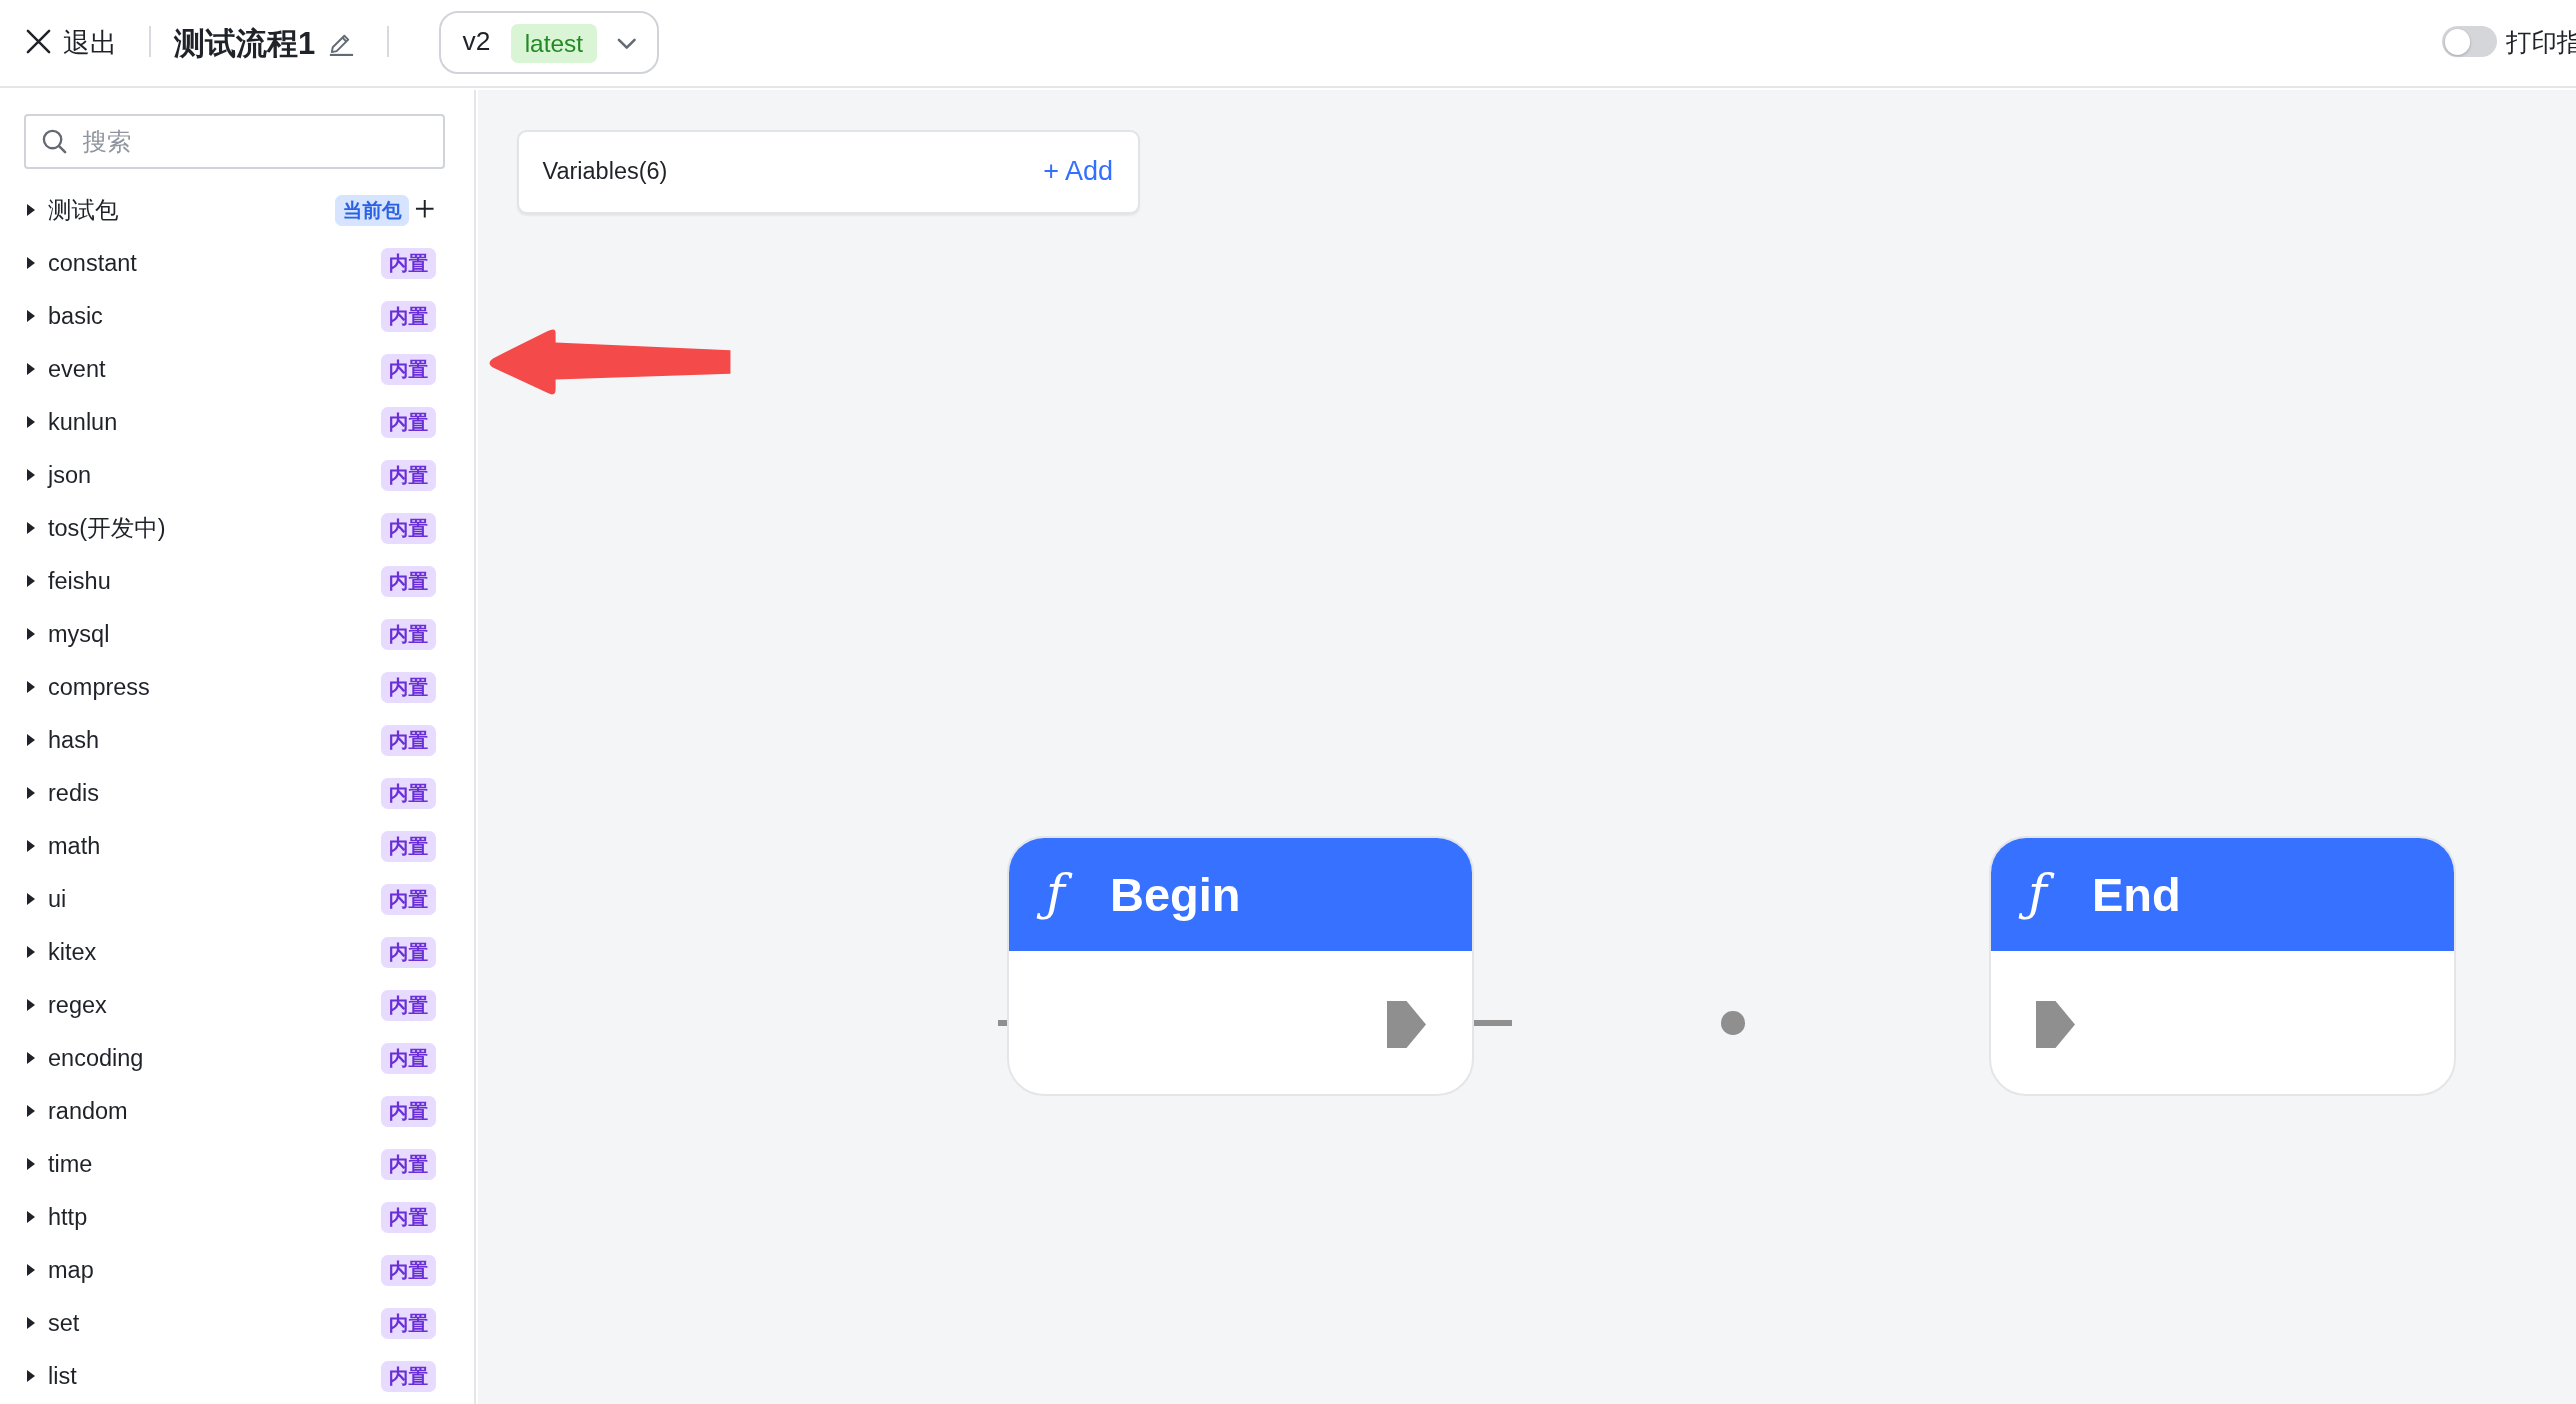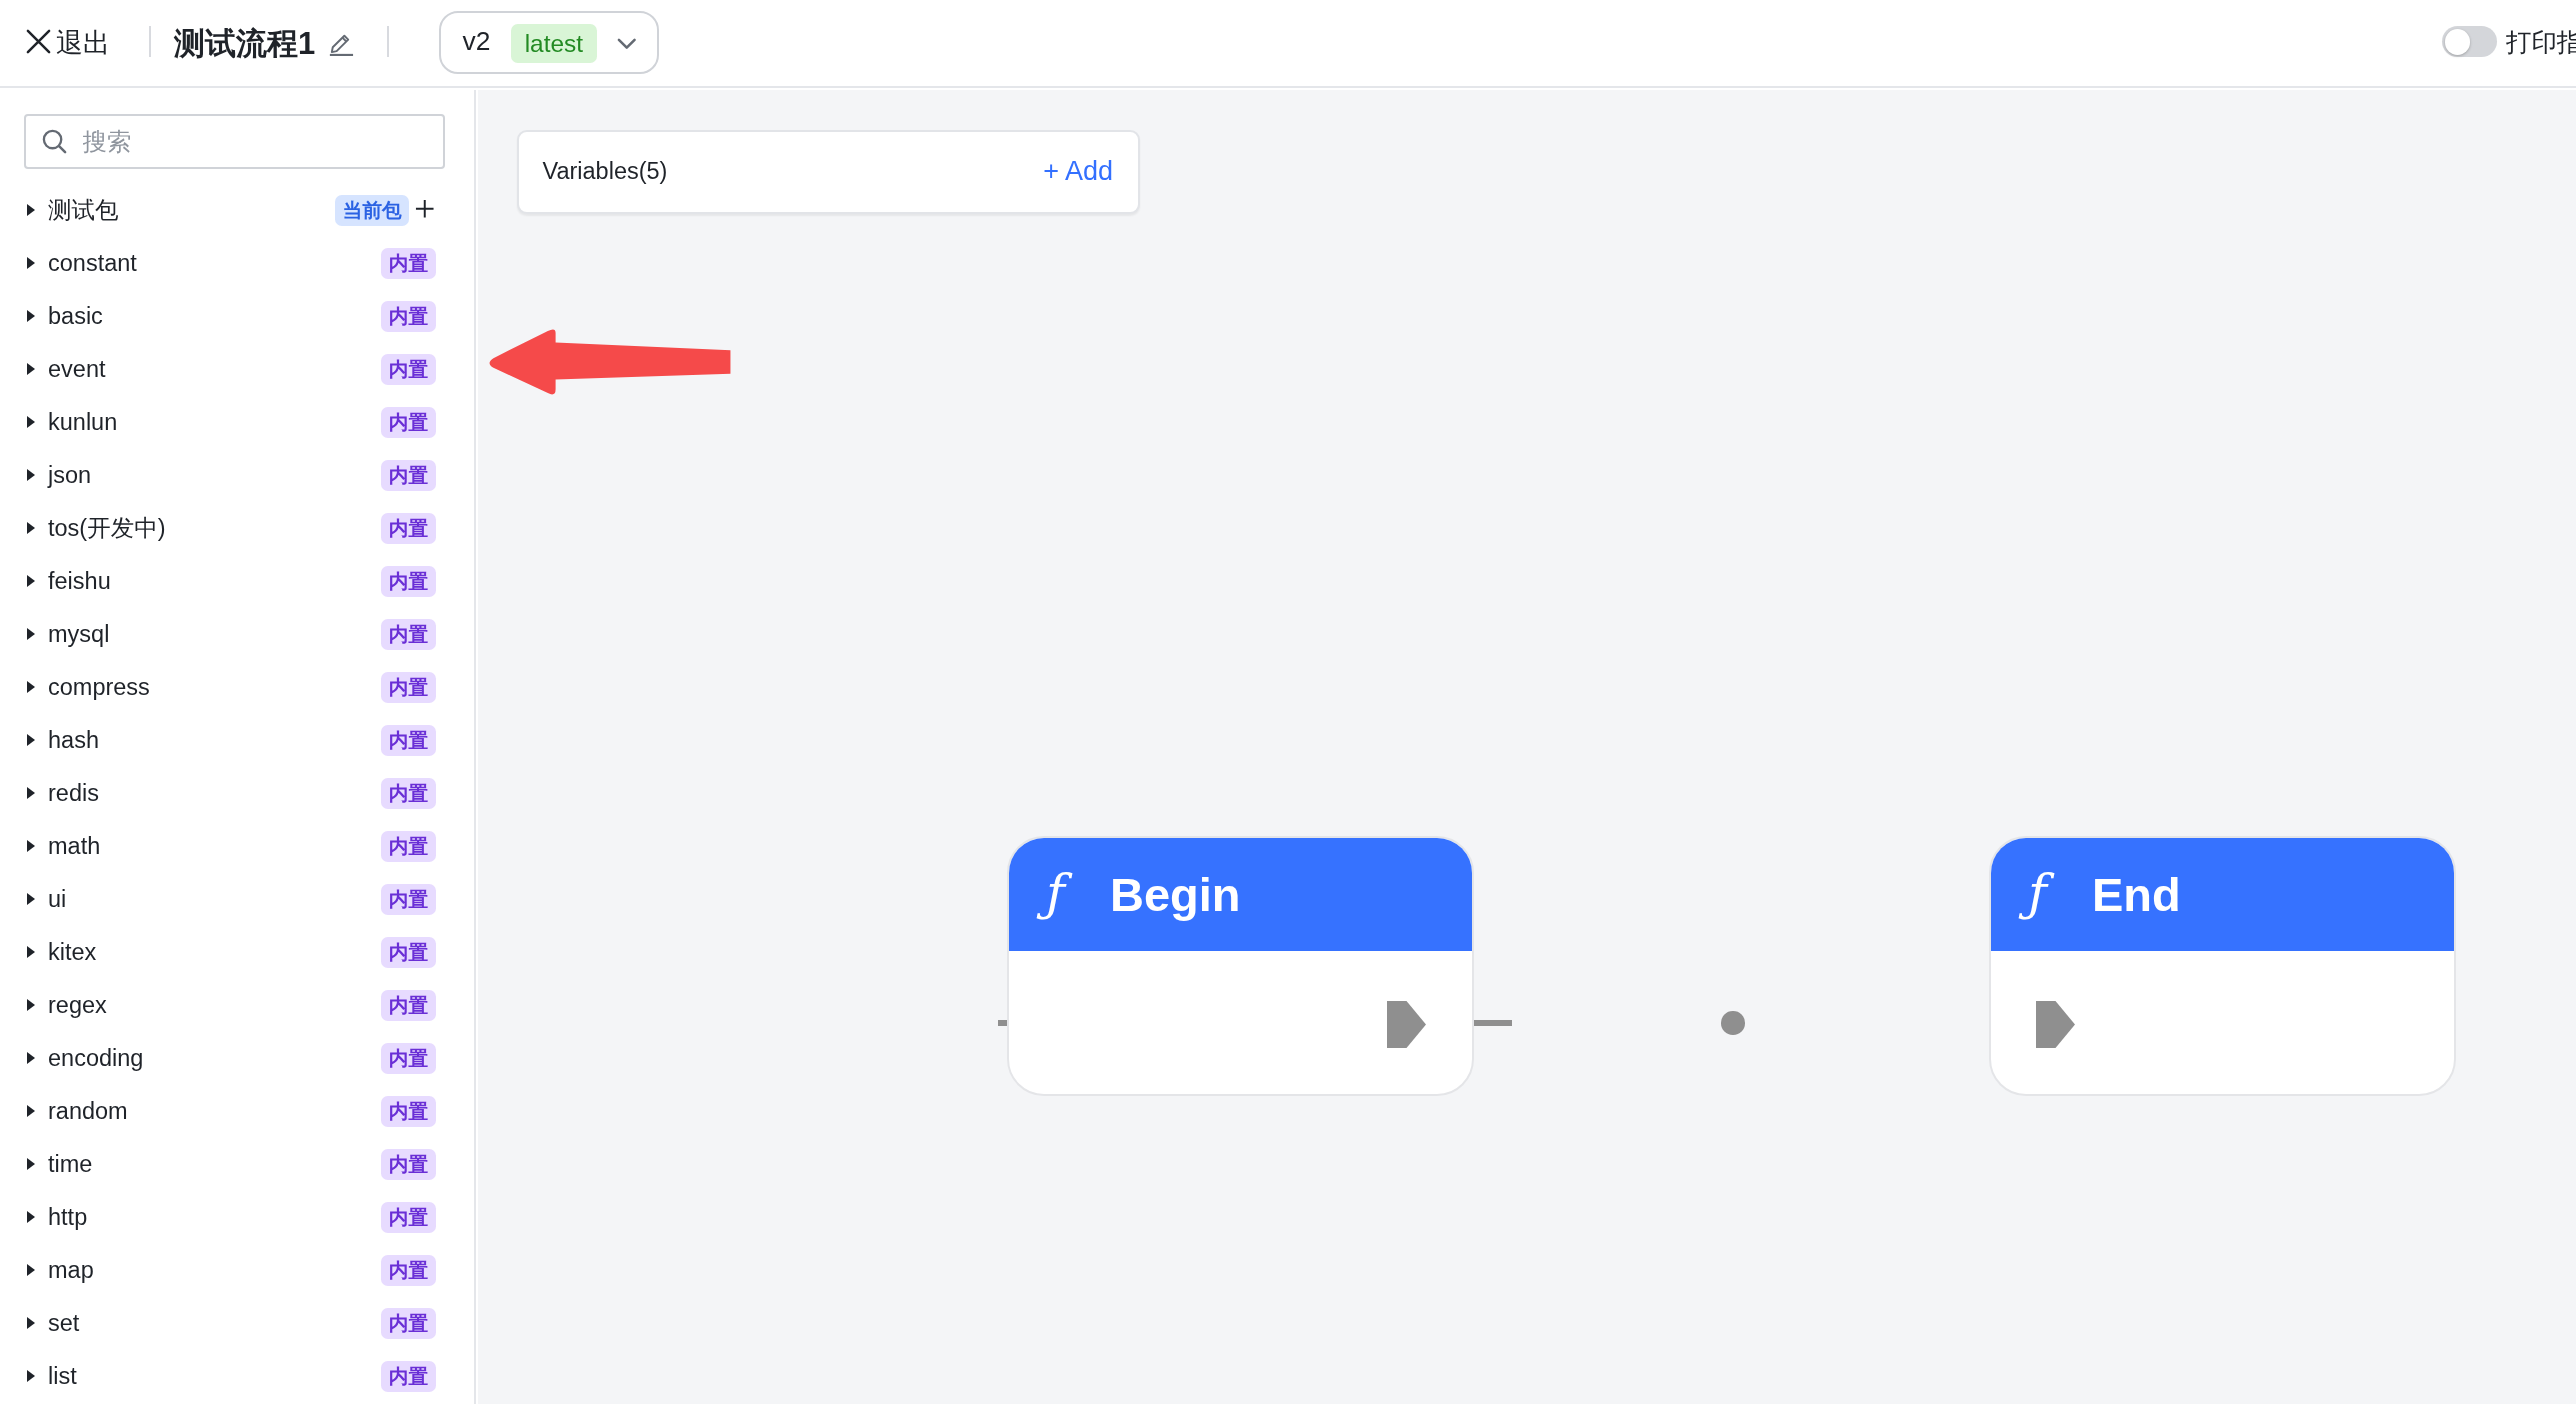--- a/index.html
+++ b/index.html
@@ -1,21 +1,21 @@
 <!DOCTYPE html>
 <html><head>
 <meta charset="utf-8">
 <style>
   * { box-sizing: border-box; margin: 0; padding: 0; }
   html, body { width: 2576px; height: 1404px; overflow: hidden; background: #ffffff; font-family: "Liberation Sans", "DejaVu Sans", sans-serif; color: #1f2329; }
 
   
   .header { position: absolute; left: 0; top: 0; width: 2576px; height: 88px; background: #fff; border-bottom: 2px solid #e4e6ea; }
   .hdr-x { position: absolute; left: 25.4px; top: 28px; width: 27px; height: 27px; cursor: pointer; }
-  .hdr-exit { position: absolute; left: 56px; top: 23.5px; font-size: 27px; line-height: 39px; color: #1f2329; cursor: pointer; }
+  .hdr-exit { position: absolute; left: 63px; top: 23.5px; font-size: 27px; line-height: 39px; color: #1f2329; cursor: pointer; }
   .hdr-div { position: absolute; top: 26.4px; width: 2px; height: 31px; background: #d8dadf; }
   .hdr-title { position: absolute; left: 174px; top: 23.5px; font-size: 31px; line-height: 39px; font-weight: 600; color: #1f2329; }
   .hdr-pencil { position: absolute; left: 326px; top: 27px; width: 29px; height: 29px; cursor: pointer; }
   .ver-select { position: absolute; left: 439px; top: 10.8px; width: 220px; height: 63px; border: 2px solid #d0d3d8; border-radius: 19px; background: #fff; cursor: pointer; }
   .ver-label { position: absolute; left: 21.5px; top: 13.7px; font-size: 26.4px; line-height: 31px; color: #1f2329; }
   .ver-badge { position: absolute; left: 70px; top: 11.7px; height: 39px; padding: 0 13.7px; border-radius: 6.8px; background: #d9f5d6; color: #238a23; font-size: 24.4px; line-height: 39px; }
   .ver-chevron { position: absolute; left: 174px; top: 19.6px; width: 23.5px; height: 23.5px; }
   .toggle { position: absolute; left: 2442px; top: 26.4px; width: 55px; height: 31px; border-radius: 15.6px; background: #d4d6da; cursor: pointer; }
   .toggle-knob { position: absolute; left: 2.9px; top: 2.9px; width: 25.4px; height: 25.4px; border-radius: 50%; background: #fff; box-shadow: 0 1px 2.9px rgba(0,0,0,0.25); }
   .toggle-label { position: absolute; left: 2506px; top: 22.5px; font-size: 25.4px; line-height: 39px; color: #1f2329; white-space: nowrap; }
@@ -209,21 +209,21 @@
       <div class="pkg-item">
         <span class="pkg-caret"></span>
         <span class="pkg-name">list</span>
         <span class="pkg-badge badge-builtin">内置</span>
       </div>
     </div>
 </div>
 
 <div class="canvas">
   <div class="vars-card">
-    <span class="vars-title">Variables(5)</span>
+    <span class="vars-title">Variables(6)</span>
     <span class="vars-add">+ Add</span>
   </div>
 
   <svg class="annot-arrow" style="left:6.8px;top:239px" viewBox="0 0 256 70">
     <path d="M252 22 L72 14 L72 4 Q72 -2 64 2 L8 30 Q0 35 8 40 L64 66 Q72 70 72 62 L72 52 L252 46 Z" fill="#f54a4a"></path>
   </svg>
 
   <div class="edge" style="left:520px;top:930px"></div>
   <div class="edge-dot" style="left:1243px;top:921px"></div>
 

